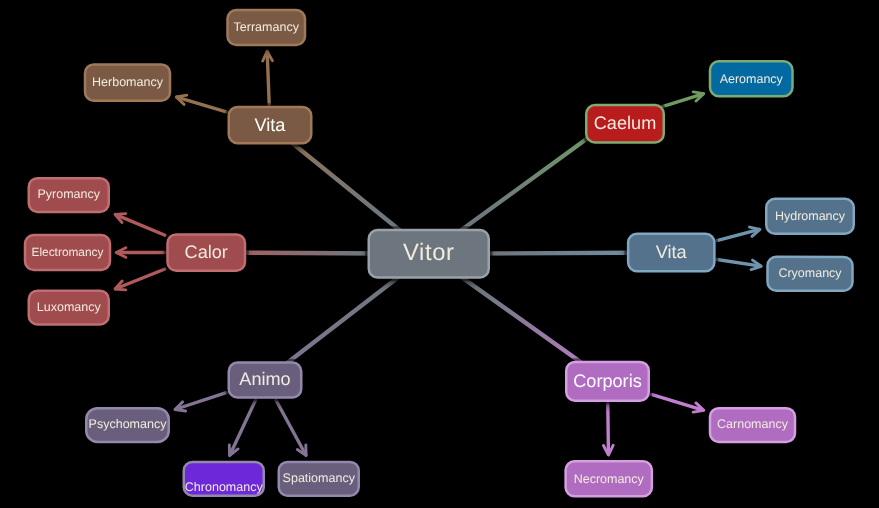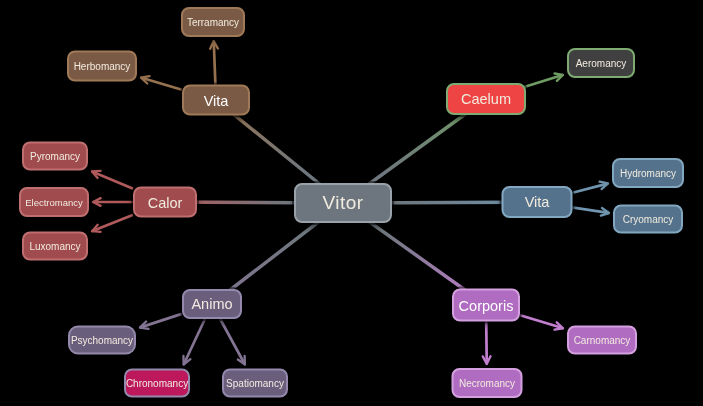--- a/index.html
+++ b/index.html
@@ -106,24 +106,24 @@
   <div id="nodes">
       <div class="node child" style="left: 213px; top: 22px; width: 64px; height: 30px; background: rgb(123, 90, 69); border-color: rgb(160, 122, 88); color: rgb(241, 235, 223);">
         <span>Terramancy</span>
       </div>
       <div class="node child" style="left: 102px; top: 66px; width: 70px; height: 31px; background: rgb(123, 90, 69); border-color: rgb(160, 122, 88); color: rgb(241, 235, 223);">
         <span>Herbomancy</span>
       </div>
       <div class="node branch" style="left: 216px; top: 100px; width: 68px; height: 31px; background: rgb(123, 90, 69); border-color: rgb(160, 122, 88); color: #ffffff;">
         <span>Vita</span>
       </div>
-      <div class="node child" style="left: 601px; top: 63px; width: 68px; height: 30px; background: #404040; border-color: rgb(125, 171, 113); color: rgb(241, 235, 223);">
+      <div class="node child" style="left: 601px; top: 63px; width: 68px; height: 30px; background: #0369a1; border-color: rgb(125, 171, 113); color: rgb(241, 235, 223);">
         <span>Aeromancy</span>
       </div>
-      <div class="node branch" style="left: 486px; top: 99px; width: 80px; height: 32px; background: #ef4444; border-color: rgb(125, 171, 113); color: rgb(241, 235, 223);">
+      <div class="node branch" style="left: 500px; top: 99px; width: 64px; height: 32px; background: #b91c1c; border-color: rgb(125, 171, 113); color: rgb(241, 235, 223);">
         <span>Caelum</span>
       </div>
       <div class="node child" style="left: 55px; top: 156px; width: 66px; height: 29px; background: rgb(160, 75, 77); border-color: rgb(192, 111, 113); color: rgb(241, 235, 223);">
         <span>Pyromancy</span>
       </div>
       <div class="node child" style="left: 54px; top: 202px; width: 70px; height: 30px; background: rgb(160, 75, 77); border-color: rgb(192, 111, 113); color: rgb(241, 235, 223); font-size: 9.5px;">
         <span>Electromancy</span>
       </div>
       <div class="node child" style="left: 55px; top: 246px; width: 66px; height: 29px; background: rgb(160, 75, 77); border-color: rgb(192, 111, 113); color: rgb(241, 235, 223);">
         <span>Luxomancy</span>
@@ -136,21 +136,21 @@
       </div>
       <div class="node child" style="left: 648px; top: 219px; width: 70px; height: 29px; background: rgb(84, 114, 140); border-color: rgb(130, 167, 193); color: rgb(241, 235, 223);">
         <span>Cryomancy</span>
       </div>
       <div class="node branch" style="left: 537px; top: 202px; width: 71px; height: 32px; background: rgb(84, 114, 140); border-color: rgb(130, 167, 193); color: rgb(241, 235, 223);">
         <span>Vita</span>
       </div>
       <div class="node child" style="left: 102px; top: 340px; width: 68px; height: 29px; background: rgb(106, 94, 125); border-color: rgb(148, 137, 172); color: rgb(241, 235, 223); border-radius: 10px;">
         <span>Psychomancy</span>
       </div>
-      <div class="node child" style="left: 157px; top: 383px; width: 66px; height: 29px; background: #be185d; border-color: rgb(148, 137, 172); color: rgb(241, 235, 223);">
+      <div class="node child" style="left: 179px; top: 383px; width: 66px; height: 29px; background: #6d28d9; border-color: rgb(148, 137, 172); color: rgb(241, 235, 223); align-items: flex-end;">
         <span>Chronomancy</span>
       </div>
       <div class="node child" style="left: 255px; top: 383px; width: 66px; height: 29px; background: rgb(106, 94, 125); border-color: rgb(148, 137, 172); color: rgb(241, 235, 223);">
         <span>Spatiomancy</span>
       </div>
       <div class="node branch" style="left: 212px; top: 304px; width: 60px; height: 30px; background: rgb(106, 94, 125); border-color: rgb(148, 137, 172); color: rgb(241, 235, 223);">
         <span>Animo</span>
       </div>
       <div class="node child" style="left: 602px; top: 340px; width: 70px; height: 29px; background: rgb(176, 108, 192); border-color: rgb(212, 160, 223); color: rgb(241, 235, 223);">
         <span>Carnomancy</span>

